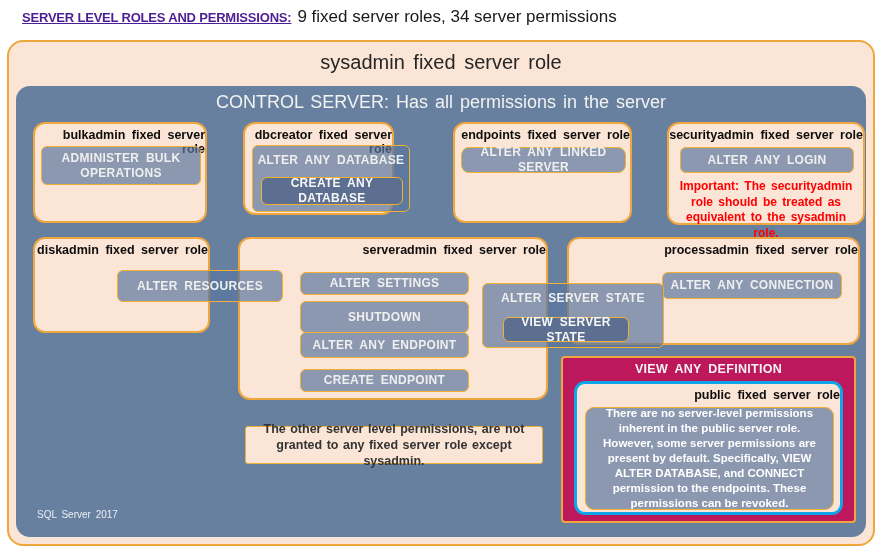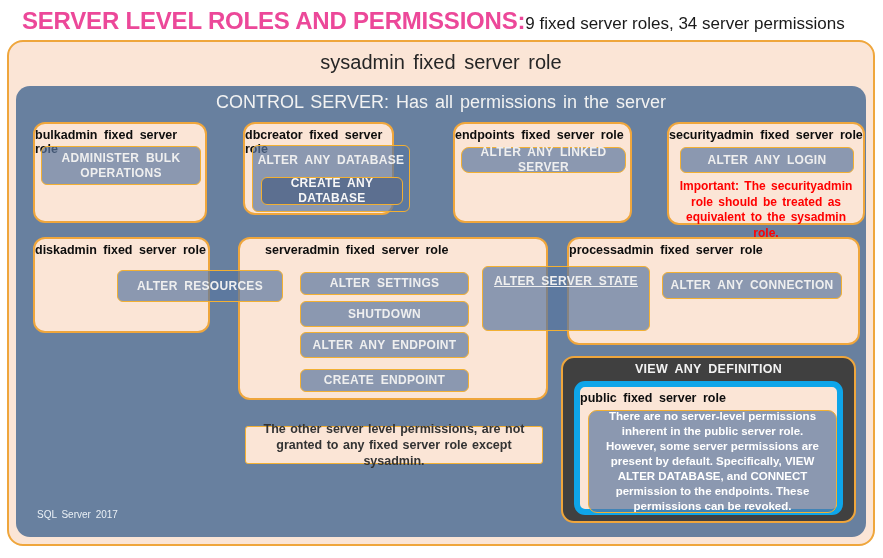--- a/index.html
+++ b/index.html
@@ -2,22 +2,22 @@
 <html><head>
 <meta charset="utf-8">
 <style>
   html,body{margin:0;padding:0;background:#ffffff;}
   .canvas{
     position:relative;width:883px;height:558px;background:#ffffff;
     font-family:"Liberation Sans", sans-serif;overflow:hidden;
   }
   
   .page-title{position:absolute;left:22px;top:7px;white-space:nowrap;}
-  .t-bold{font-size:24px;font-weight:700;color:#ec4899;letter-spacing:-0.2px;}
-  .t-sub{font-size:17px;font-weight:400;color:#1a1a1a;margin-left:0;}
+  .t-bold{font-size:13px;font-weight:700;color:#4c1d95;letter-spacing:-0.2px;text-decoration:underline;}
+  .t-sub{font-size:17px;font-weight:400;color:#1a1a1a;margin-left:6px;}
 
   
   .sysadmin{
     position:absolute;left:7px;top:40px;width:868px;height:506px;
     background:#FBE5D6;border:2px solid #EFA63C;border-radius:16px;box-sizing:border-box;
   }
   .sys-title{text-align:center;margin-top:9px;font-size:20px;color:#262626;word-spacing:3px;}
 
   
   .control{
@@ -25,21 +25,21 @@
     background:#68809F;border-radius:14px;
   }
   .control-title{text-align:center;padding-top:6px;font-size:18px;color:#F2F2F2;word-spacing:2px;}
 
   
   .role{
     position:absolute;background:#FBE5D6;border:2px solid #EFA63C;border-radius:12px;
     box-sizing:border-box;
   }
   .role-title{
-    text-align:left;font-size:12.5px;font-weight:700;color:#0d0d0d;
+    text-align:right;font-size:12.5px;font-weight:700;color:#0d0d0d;
     padding-top:4px;word-spacing:3px;
   }
   .r-bulkadmin{left:17px;top:36px;width:174px;height:101px;}
   .r-dbcreator{left:227px;top:36px;width:151px;height:93px;}
   .r-setupadmin{left:437px;top:36px;width:179px;height:101px;}
   .r-securityadmin{left:651px;top:36px;width:198px;height:103px;}
   .r-diskadmin{left:17px;top:151px;width:177px;height:96px;}
   .r-serveradmin{left:222px;top:151px;width:310px;height:163px;padding-left:25px;}
   .r-processadmin{left:551px;top:151px;width:293px;height:108px;}
 
@@ -54,42 +54,42 @@
   .perm-outer{display:block;}
   .perm-outer-label{height:28px;display:flex;align-items:center;justify-content:center;}
 
   .p-bulk{left:6px;top:22px;width:160px;height:39px;padding:16px 14px;}
   .p-alterdb{left:7px;top:21px;width:158px;height:67px;}
   .p-createdb{left:8px;top:31px;width:142px;height:28px;}
   .p-linked{left:6px;top:23px;width:165px;height:26px;border-radius:8px;}
   .p-login{left:11px;top:23px;width:174px;height:26px;}
   .p-resources{left:101px;top:184px;width:166px;height:32px;}
   .p-s1{left:60px;top:33px;width:169px;height:23px;}
-  .p-s2{left:60px;top:62px;width:169px;height:26px;}
+  .p-s2{left:60px;top:62px;width:169px;height:32px;}
   .p-s3{left:60px;top:93px;width:169px;height:26px;}
   .p-s4{left:60px;top:130px;width:169px;height:23px;}
-  .p-altstate{left:466px;top:180px;width:168px;height:65px;text-decoration:underline;}
+  .p-altstate{left:466px;top:197px;width:182px;height:65px;}
   .p-viewstate{left:20px;top:33px;width:126px;height:25px;}
   .p-connection{left:93px;top:33px;width:180px;height:27px;}
 
   .warning{
     position:absolute;left:5px;right:5px;top:55px;text-align:center;
     font-size:12px;font-weight:700;color:#FF0000;line-height:1.3;word-spacing:2px;
   }
 
   
   .vad{
     position:absolute;left:545px;top:270px;width:295px;height:167px;
-    background:#404040;border:2px solid #EFA63C;border-radius:13px;box-sizing:border-box;
+    background:#be185d;border:2px solid #EFA63C;border-radius:4px;box-sizing:border-box;
   }
   .vad-title{text-align:center;padding-top:4px;font-size:12.5px;font-weight:700;color:#F2F2F2;
     letter-spacing:0.3px;word-spacing:3px;}
   .public-box{
     position:absolute;left:11px;top:23px;width:269px;height:134px;
-    background:#FBE5D6;border:6px solid #0ea5e9;border-radius:11px;box-sizing:border-box;
+    background:#FBE5D6;border:3px solid #0ea5e9;border-radius:11px;box-sizing:border-box;
   }
   .public-note{
     position:absolute;left:8px;top:23px;width:249px;height:103px;
     background:rgba(89,118,159,0.69);border:1.5px solid #F2B033;border-radius:9px;box-sizing:border-box;
     color:#FFFFFF;font-weight:700;font-size:11.5px;line-height:1.3;
     display:flex;align-items:center;justify-content:center;text-align:center;padding:17px 6px;
   }
 
   
   .note-box{
@@ -155,20 +155,21 @@
 
       <div class="role r-processadmin">
         <div class="role-title">processadmin fixed server role</div>
         <div class="perm p-connection">ALTER ANY CONNECTION</div>
       </div>
 
       <div class="perm p-resources">ALTER RESOURCES</div>
 
       <div class="perm perm-outer p-altstate">
         <div class="perm-outer-label">ALTER SERVER STATE</div>
+        <div class="perm perm-dark p-viewstate">VIEW SERVER STATE</div>
       </div>
 
       <div class="vad">
         <div class="vad-title">VIEW ANY DEFINITION</div>
         <div class="public-box">
           <div class="role-title">public fixed server role</div>
           <div class="public-note">There are no server-level permissions inherent in the public server role. However, some server permissions are present by default. Specifically, VIEW ALTER DATABASE, and CONNECT permission to the endpoints. These permissions can be revoked.</div>
         </div>
       </div>
 

